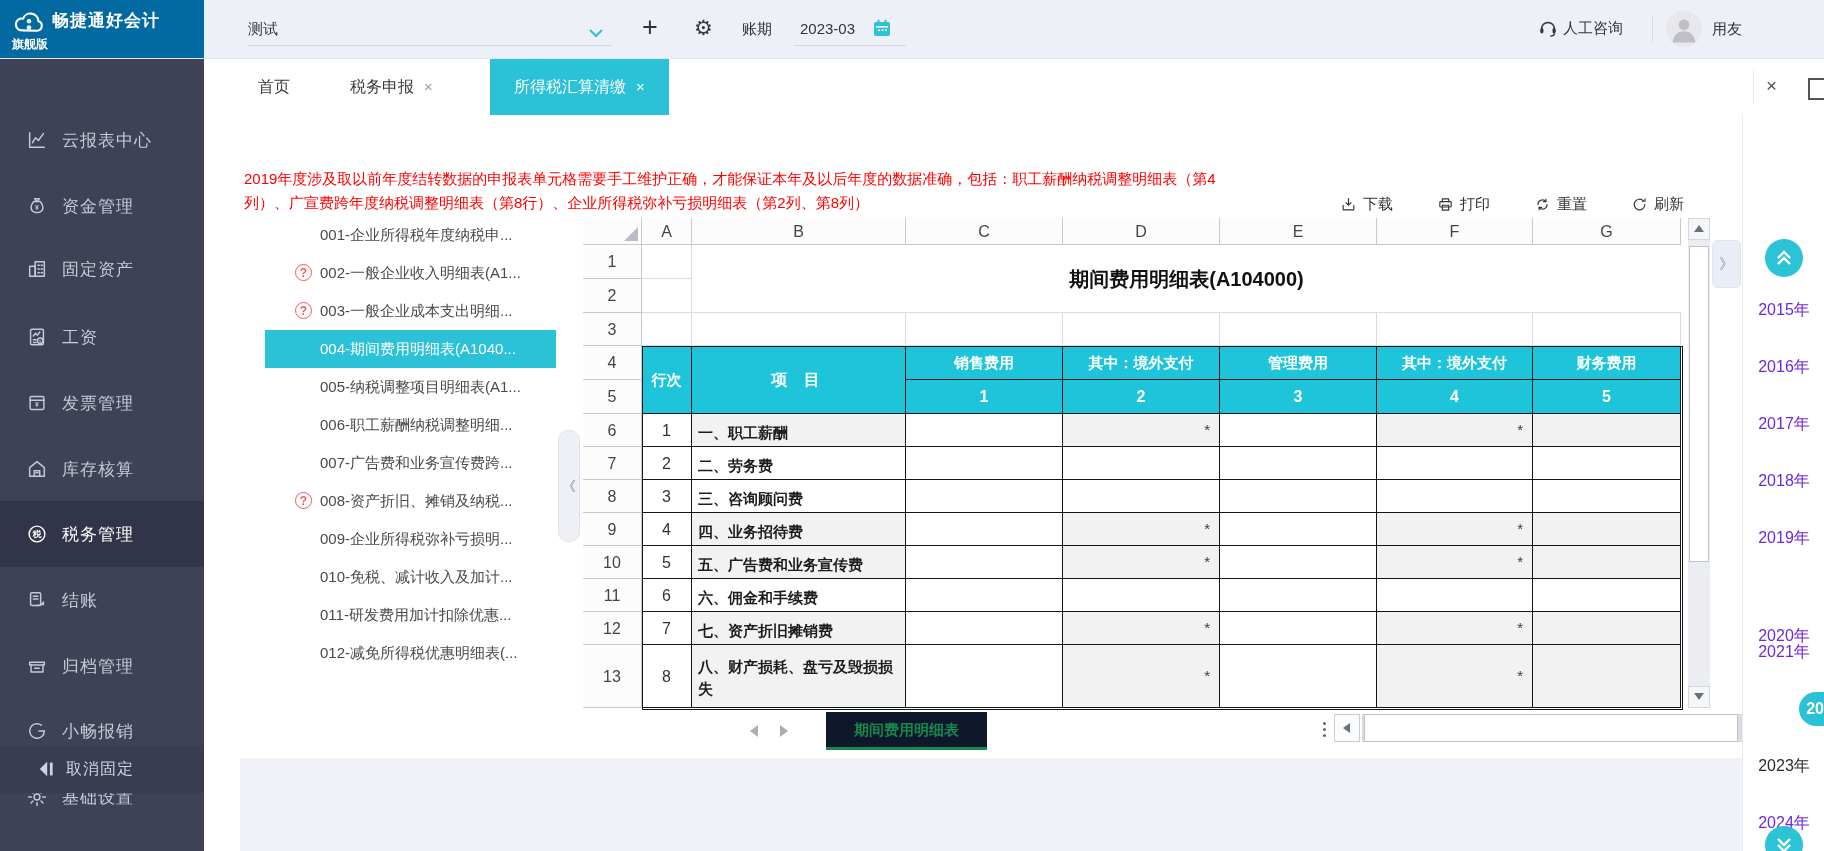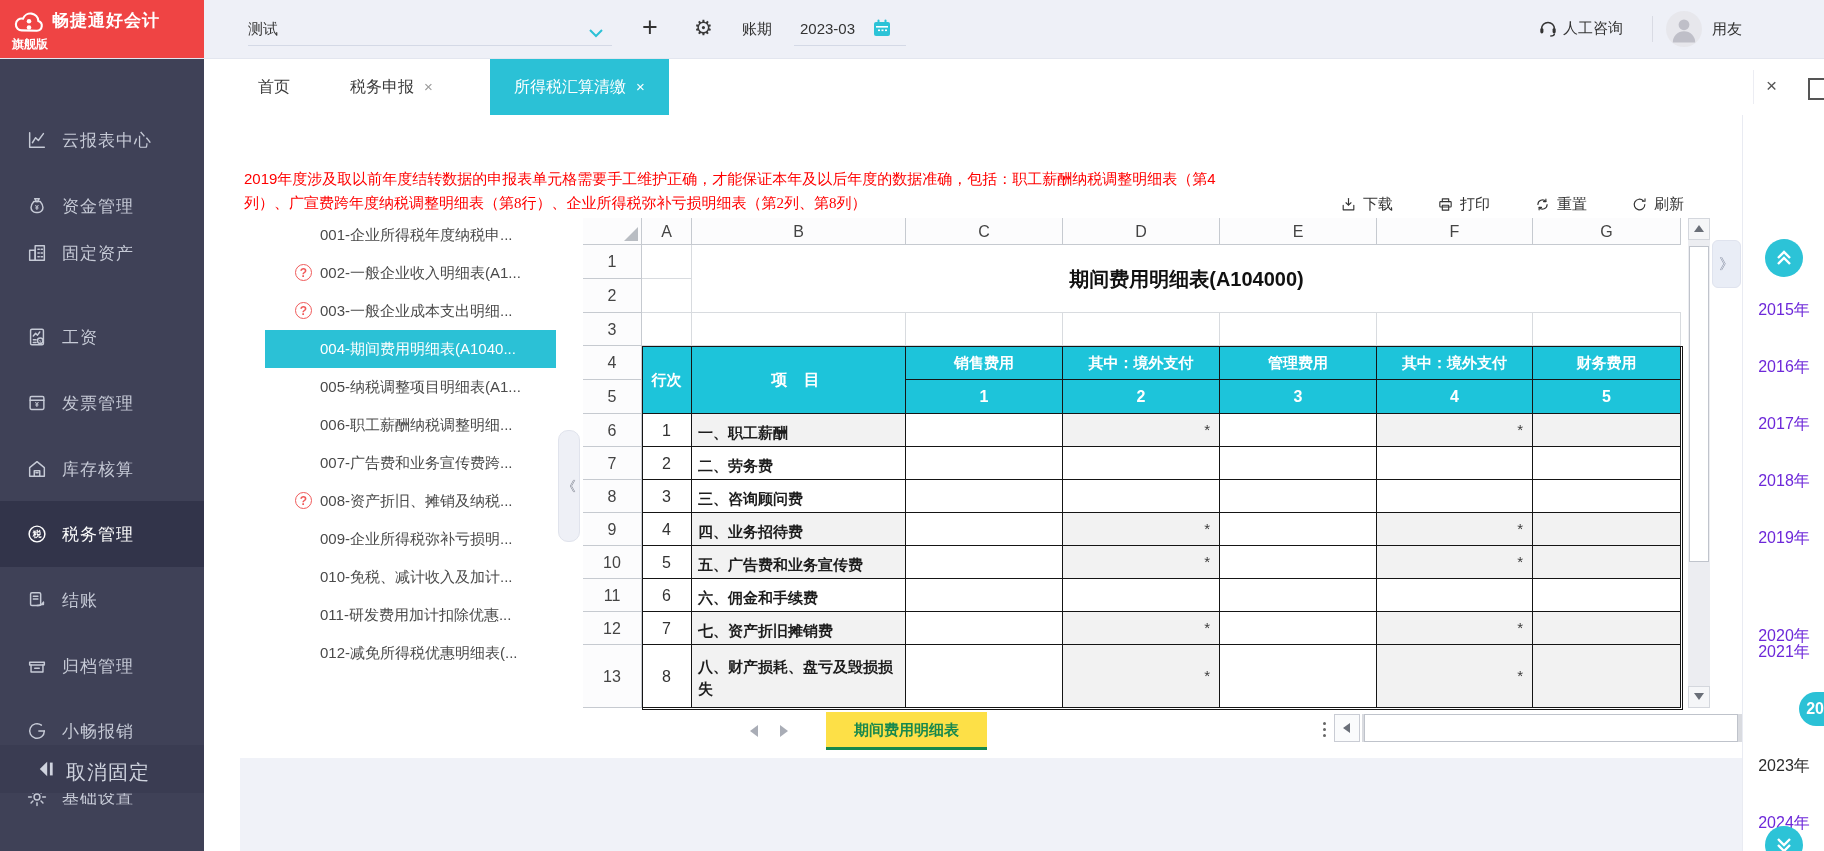--- a/index.html
+++ b/index.html
@@ -1,21 +1,21 @@
 <!DOCTYPE html>
 <html><head>
 <meta charset="utf-8">
 <style>
   html,body{margin:0;padding:0;}
   body{width:1824px;height:851px;position:relative;overflow:hidden;
        font-family:"Liberation Sans",sans-serif;background:#fff;-webkit-font-smoothing:antialiased;}
   .abs{position:absolute;}
   
   #topbar{left:0;top:0;width:1824px;height:58px;background:#eef0f7;border-bottom:1px solid #e3e6ef;z-index:30;}
-  #logo{left:0;top:0;width:204px;height:58px;background:#ef4444;color:#fff;}
+  #logo{left:0;top:0;width:204px;height:58px;background:#0369a1;color:#fff;}
   #logo .brand{position:absolute;left:52px;top:9px;font-size:17px;font-weight:bold;letter-spacing:1px;}
   #logo .sub{position:absolute;left:12px;top:36px;font-size:12px;font-weight:bold;}
   #logo svg{position:absolute;left:12px;top:7px;}
   .tb-text{font-size:15px;color:#333;}
   #acct-name{left:248px;top:20px;}
   #acct-underline{left:248px;top:45px;width:364px;height:1px;background:#d4d9e6;}
   #acct-chevron{left:588px;top:24px;}
   #plus-btn{left:642px;top:12px;font-size:27px;font-weight:300;color:#333;line-height:30px;}
   #gear-btn{left:694px;top:16px;font-size:21px;color:#3a3a3a;line-height:24px;}
   #period-label{left:742px;top:20px;}
@@ -27,21 +27,21 @@
   #tb-divider{left:1652px;top:16px;width:1px;height:26px;background:#d9dbe4;}
   #avatar{left:1666px;top:11px;width:36px;height:36px;border-radius:50%;background:#e7e7ec;overflow:hidden;}
   #user-name{left:1712px;top:20px;}
   
   #sidebar{left:0;top:58px;width:204px;height:793px;background:#3f4157;z-index:20;}
   .sb-item{position:absolute;left:0;width:204px;height:66px;color:#c6cad6;cursor:pointer;}
   .sb-item .icon{position:absolute;left:26px;top:22px;width:22px;height:22px;}
   .sb-item .lbl{position:absolute;left:62px;top:22px;font-size:17px;letter-spacing:1px;white-space:nowrap;}
   .sb-item.active{background:#32344a;color:#fff;}
   #unpin-bar{left:0;top:745px;width:204px;height:48px;background:#3a3c52;color:#cfd3de;z-index:22;}
-  #unpin-bar .lbl{position:absolute;left:66px;top:14px;font-size:20px;letter-spacing:1px;}
+  #unpin-bar .lbl{position:absolute;left:66px;top:14px;font-size:16px;letter-spacing:1px;}
   #unpin-bar svg{position:absolute;left:38px;top:14px;}
   
   #sb-scroll-track{left:215px;top:58px;width:18px;height:750px;background:#f2f2f4;}
   #sb-scroll-thumb{left:217px;top:190px;width:14px;height:498px;background:#c2c2c6;border-radius:7px;}
   .tri-up{width:0;height:0;border-left:6px solid transparent;border-right:6px solid transparent;border-bottom:8px solid #555;}
   .tri-down{width:0;height:0;border-left:6px solid transparent;border-right:6px solid transparent;border-top:8px solid #555;}
   #sb-arrow-up{left:218px;top:68px;}
   #sb-arrow-down{left:218px;top:776px;}
   
   #tabrow{left:204px;top:58px;width:1620px;height:57px;background:#fff;z-index:10;}
@@ -49,21 +49,21 @@
   .page-tab .x{margin-left:10px;color:#9a9a9a;font-size:15px;}
   .page-tab.active{background:#2bc1d6;color:#fff;text-align:left;padding:0 24px;}
   .page-tab.active .x{color:#fff;}
   #tab-close-x{left:1562px;top:16px;font-size:19px;color:#555;line-height:24px;cursor:pointer;}
   #tab-sep{left:1549px;top:12px;width:1px;height:34px;background:#ecedf3;}
   #tab-expand{left:1604px;top:20px;width:18px;height:18px;border-left:2px solid #555;border-top:2px solid #555;border-bottom:2px solid #555;cursor:pointer;}
   
   #content{left:204px;top:115px;width:1620px;height:736px;background:#fff;}
   #bottom-strip{left:36px;top:643px;width:1502px;height:93px;background:#f0f2f8;}
   .warn{position:absolute;left:40px;color:#ff0000;font-size:15px;white-space:nowrap;}
-  #warn1{top:55px;} #warn2{top:79px;font-family:Liberation Serif, serif;}
+  #warn1{top:55px;} #warn2{top:79px;}
   
   #toolbar{left:1136px;top:77px;height:24px;display:flex;gap:44px;}
   .tool-btn{display:flex;align-items:center;gap:6px;font-size:15px;color:#333;cursor:pointer;white-space:nowrap;}
   
   .rl-item{position:absolute;left:61px;width:291px;height:38px;line-height:38px;font-size:15px;color:#4a4a4a;cursor:pointer;white-space:nowrap;overflow:hidden;}
   .rl-item .txt{position:absolute;left:55px;}
   .rl-item .help{position:absolute;left:30px;top:10px;width:17px;height:17px;border:1.5px solid #f05a5a;border-radius:50%;color:#f05a5a;font-size:12px;line-height:17px;text-align:center;box-sizing:border-box;font-weight:bold;}
   .rl-item.sel{background:#2bc1d6;color:#fff;}
   
   #collapse-handle{left:354px;top:315px;width:20px;height:110px;background:#eef0f6;border:1px solid #e0e3ec;border-radius:10px;color:#7a7f8c;font-size:14px;text-align:center;line-height:110px;cursor:pointer;}
@@ -76,21 +76,21 @@
   .blk{border-right:1px solid #151515;border-bottom:1px solid #151515;background:#fff;}
   .blk.shade{background:#f2f2f2;}
   .cyan{background:#1dc4da;color:#fff;font-weight:bold;text-align:center;border-right:1px solid #151515;border-bottom:1px solid #151515;}
   #table-frame{border:1px solid #151515;pointer-events:none;}
   .rowname{font-weight:bold;color:#1d1d1d;padding:4px 4px 0 6px;line-height:20px;}
   .star{position:absolute;right:9px;top:50%;margin-top:-9px;font-size:15px;color:#3a3a3a;}
   .corner-tri{position:absolute;right:3px;bottom:3px;width:0;height:0;border-left:14px solid transparent;border-bottom:14px solid #b9bdc3;}
   
   #sheetbar{left:340px;top:597px;width:1140px;height:38px;background:#fff;}
   .snav{position:absolute;top:13px;cursor:pointer;}
-  #sheet-tab{position:absolute;left:282px;top:0;height:35px;line-height:35px;padding:0 28px;color:#17884d;font-weight:bold;font-size:15px;border-bottom:3px solid #17884d;background:#fde047;cursor:pointer;white-space:nowrap;}
+  #sheet-tab{position:absolute;left:282px;top:0;height:35px;line-height:35px;padding:0 28px;color:#17884d;font-weight:bold;font-size:15px;border-bottom:3px solid #17884d;background:#0f172a;cursor:pointer;white-space:nowrap;}
   #sheet-dots{position:absolute;left:773px;top:7px;width:14px;height:24px;cursor:pointer;}
   #sheet-dots i{display:block;width:3px;height:3px;border-radius:50%;background:#666;margin:3px auto 0;}
   .hsc-btn{position:absolute;top:2px;width:26px;height:28px;background:#fafbfc;border:1px solid #c9ccd4;box-sizing:border-box;cursor:pointer;}
   .hsc-btn .tl{position:absolute;left:8px;top:8px;width:0;height:0;border-top:5px solid transparent;border-bottom:5px solid transparent;}
   #hscroll-track{position:absolute;left:818px;top:2px;width:502px;height:28px;background:#d9dbe0;}
   #hscroll-thumb{position:absolute;left:2px;top:0px;width:374px;height:28px;background:#fff;border:1px solid #bfc3cb;box-sizing:border-box;cursor:grab;}
   
   #vscroll{left:1484px;top:103px;width:22px;height:490px;background:#ecedf1;}
   .vsc-btn{position:absolute;left:0;width:22px;height:22px;background:#f5f6f8;border:1px solid #d4d7dd;box-sizing:border-box;cursor:pointer;}
   .vsc-btn div{margin:6px auto 0;}
@@ -168,21 +168,21 @@
         </svg></div>
       <div class="lbl">资金管理</div>
     </div>
     <div class="sb-item" style="top: 49px;">
       <div class="icon"><svg width="22" height="22" viewBox="0 0 24 24">
           <path d="M4 4v16h16" stroke="currentColor" stroke-width="1.6" fill="none" stroke-linecap="round" stroke-linejoin="round"></path>
           <polyline points="7 15 10.5 9.5 13.5 12.5 19 5" stroke="currentColor" stroke-width="1.6" fill="none" stroke-linecap="round" stroke-linejoin="round"></polyline>
         </svg></div>
       <div class="lbl">云报表中心</div>
     </div>
-    <div class="sb-item" style="top: 162px; padding-left: 8px;">
+    <div class="sb-item" style="top: 178px; padding-left: 8px;">
       <div class="icon"><svg width="22" height="22" viewBox="0 0 24 24">
           <rect x="4" y="9" width="6" height="11" stroke="currentColor" stroke-width="1.6" fill="none" stroke-linecap="round" stroke-linejoin="round"></rect>
           <rect x="10" y="4" width="10" height="16" stroke="currentColor" stroke-width="1.6" fill="none" stroke-linecap="round" stroke-linejoin="round"></rect>
           <path d="M13 8h1.5M16.5 8H18M13 12h1.5M16.5 12H18M13 16h1.5M16.5 16H18" stroke="currentColor" stroke-width="1.6" fill="none" stroke-linecap="round" stroke-linejoin="round"></path>
         </svg></div>
       <div class="lbl">固定资产</div>
     </div>
     <div class="sb-item" style="top: 246.1px;">
       <div class="icon"><svg width="22" height="22" viewBox="0 0 24 24">
           <rect x="5" y="3.5" width="14" height="17" rx="1.5" stroke="currentColor" stroke-width="1.6" fill="none" stroke-linecap="round" stroke-linejoin="round"></rect>

